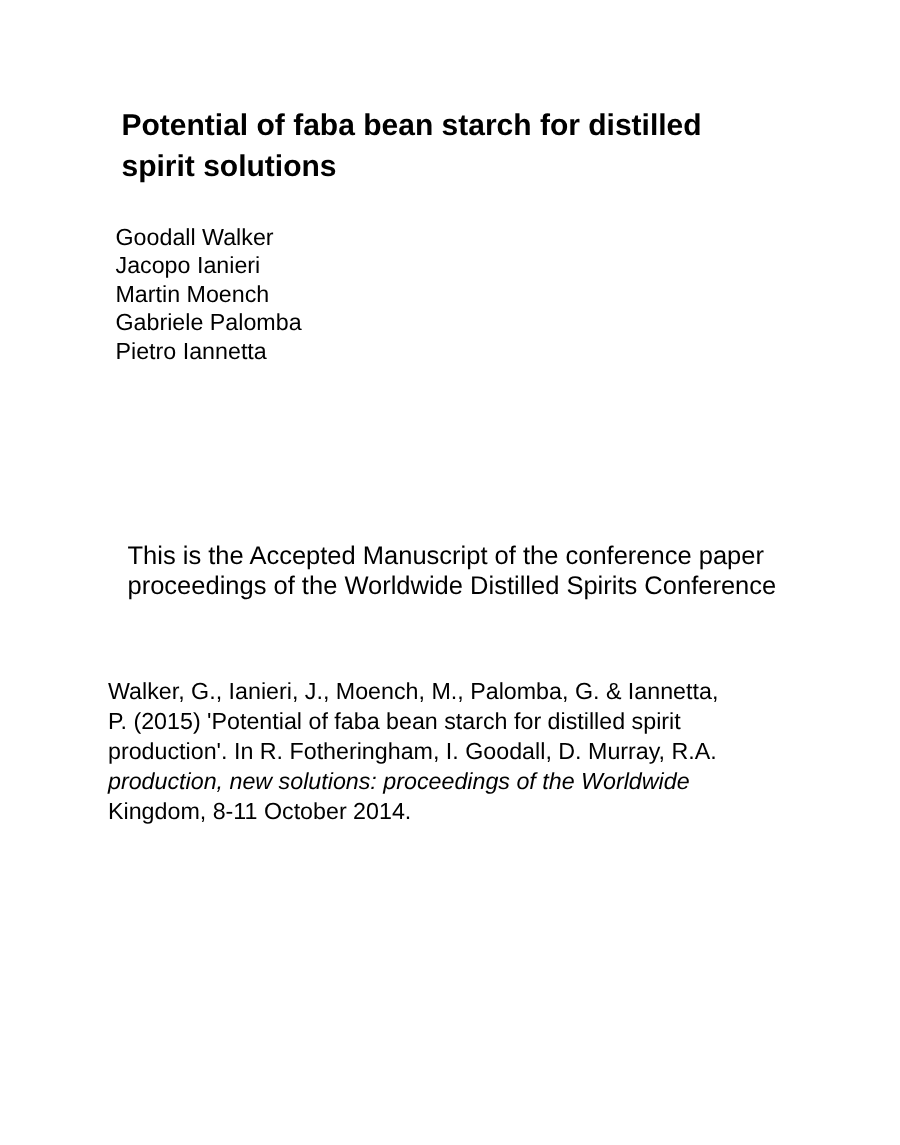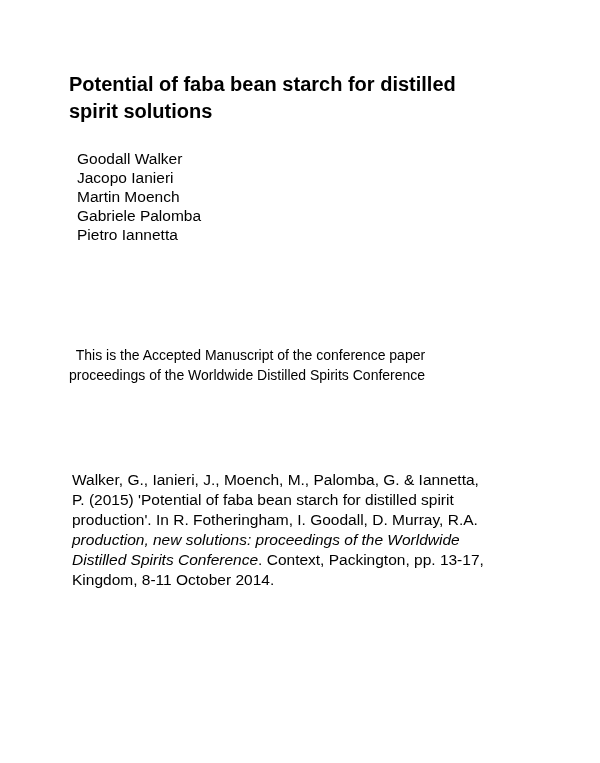--- a/index.html
+++ b/index.html
@@ -10,21 +10,21 @@
     body {
       width: 600px;
       height: 763px;
       position: relative;
       overflow: hidden;
       font-family: "Liberation Sans", sans-serif;
       color: #000000;
     }
     .title {
       position: absolute;
-      left: 69px;
+      left: 81px;
       top: 71px;
       margin: 0;
       font-size: 20px;
       font-weight: bold;
       line-height: 27px;
       white-space: nowrap;
     }
     .title .line { display: block; }
     .authors {
       position: absolute;
@@ -34,31 +34,30 @@
       padding: 0;
       list-style: none;
       font-size: 15.5px;
       line-height: 19px;
     }
     .authors li { display: block; white-space: nowrap; }
     .notice {
       position: absolute;
       left: 69px;
       top: 345px;
-      margin: 0;
-      font-size: 14px;
+      margin: 16px;
+      font-size: 17px;
       line-height: 20px;
       white-space: nowrap;
-      text-align: right;
     }
     .notice .line { display: block; }
     .citation {
       position: absolute;
       left: 72px;
-      top: 470px;
+      top: 452px;
       margin: 0;
       font-size: 15.5px;
       line-height: 20px;
       white-space: nowrap;
     }
     .citation .line { display: block; }
     .citation .it { font-style: italic; }
   </style>
 </head>
 <body>
@@ -79,15 +78,14 @@
 <p class="notice">
   <span class="line">This is the Accepted Manuscript of the conference paper</span>
   <span class="line">proceedings of the Worldwide Distilled Spirits Conference</span>
 </p>
 
 <p class="citation">
   <span class="line">Walker, G., Ianieri, J., Moench, M., Palomba, G. &amp; Iannetta,</span>
   <span class="line">P. (2015) 'Potential of faba bean starch for distilled spirit</span>
   <span class="line">production'. In R. Fotheringham, I. Goodall, D. Murray, R.A.</span>
   <span class="line it">production, new solutions: proceedings of the Worldwide</span>
-  <span class="line"><span class="it">Distilled Spirits Conference</span><span>. Context, Packington, pp. 13-17,</span></span>
   <span class="line">Kingdom, 8-11 October 2014.</span>
 </p>
 
 </body></html>

